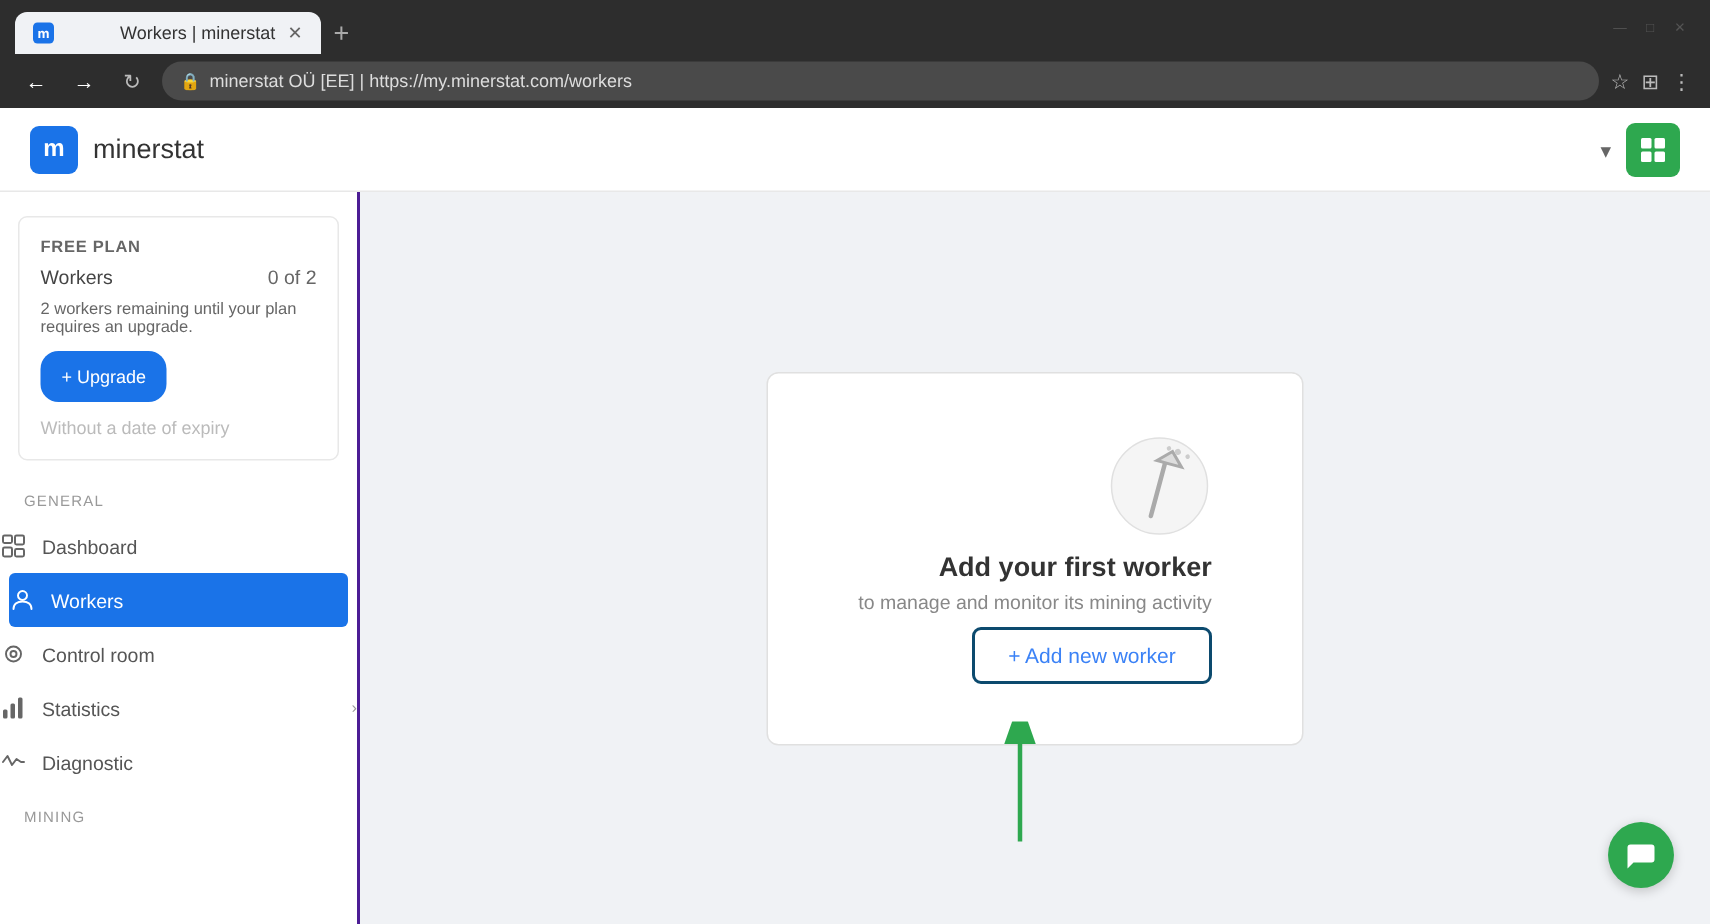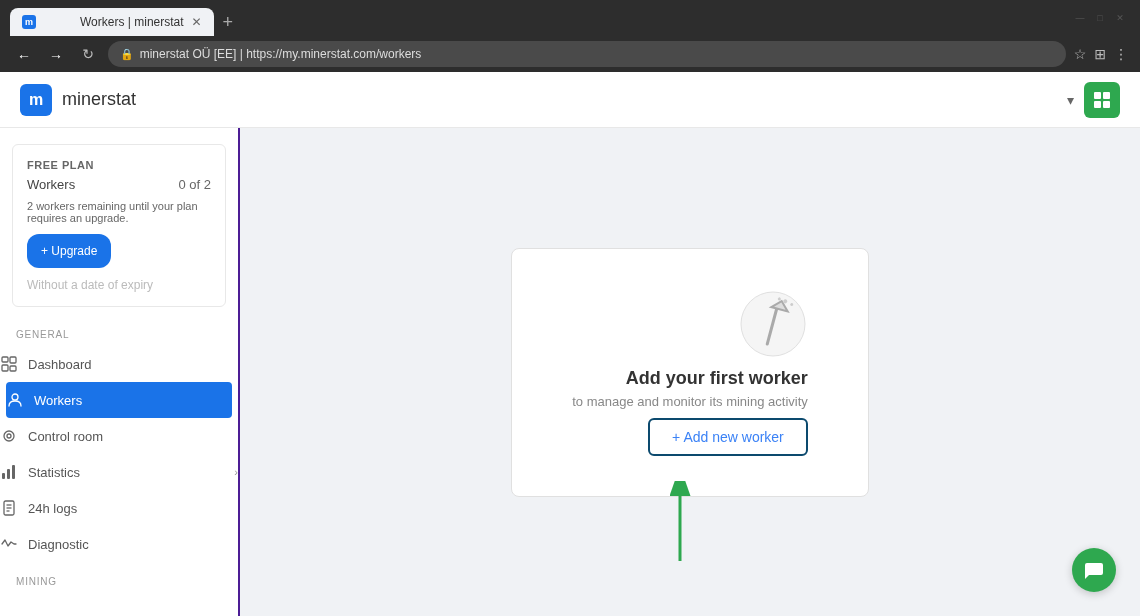--- a/index.html
+++ b/index.html
@@ -191,31 +191,20 @@
             <svg width="16" height="16" viewBox="0 0 16 16" fill="none">
                 <rect x="1" y="9" width="3" height="6" rx="1" fill="#666"></rect>
                 <rect x="6" y="5" width="3" height="10" rx="1" fill="#666"></rect>
                 <rect x="11" y="1" width="3" height="14" rx="1" fill="#666"></rect>
               </svg>
           </span>
           <span>Statistics</span>
           <span class="si-arrow">›</span>
         </div>
 
-        <div class="sidebar-item">
-          <span class="si-icon">
-            <svg width="16" height="16" viewBox="0 0 16 16" fill="none">
-                <rect x="3" y="1" width="10" height="14" rx="1.5" stroke="#666" stroke-width="1.3"></rect>
-                <line x1="5.5" y1="5" x2="10.5" y2="5" stroke="#666" stroke-width="1.3"></line>
-                <line x1="5.5" y1="8" x2="10.5" y2="8" stroke="#666" stroke-width="1.3"></line>
-                <line x1="5.5" y1="11" x2="8.5" y2="11" stroke="#666" stroke-width="1.3"></line>
-              </svg>
-          </span>
-          <span>24h logs</span>
-        </div>
 
         <div class="sidebar-item">
           <span class="si-icon">
             <svg width="16" height="16" viewBox="0 0 16 16" fill="none">
                 <polyline points="1,8 4,4 7,10 10,6 13,8 15,8" stroke="#666" stroke-width="1.3" fill="none" stroke-linecap="round" stroke-linejoin="round"></polyline>
               </svg>
           </span>
           <span>Diagnostic</span>
         </div>
       </div>

